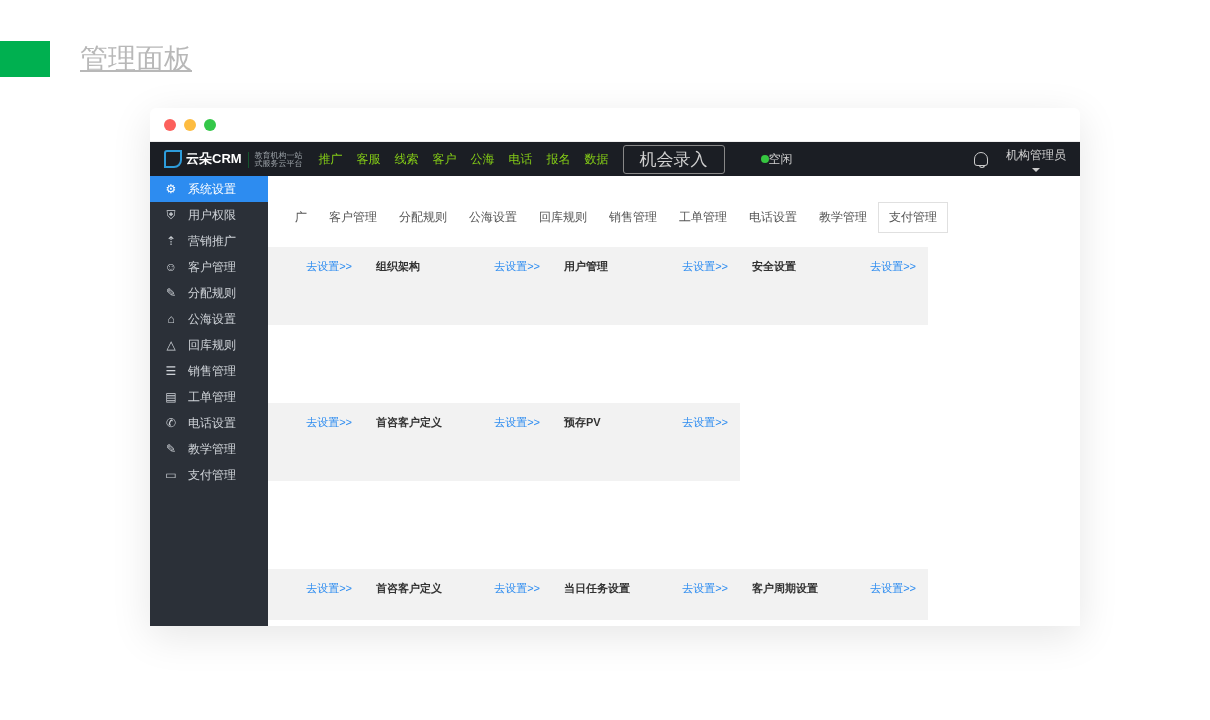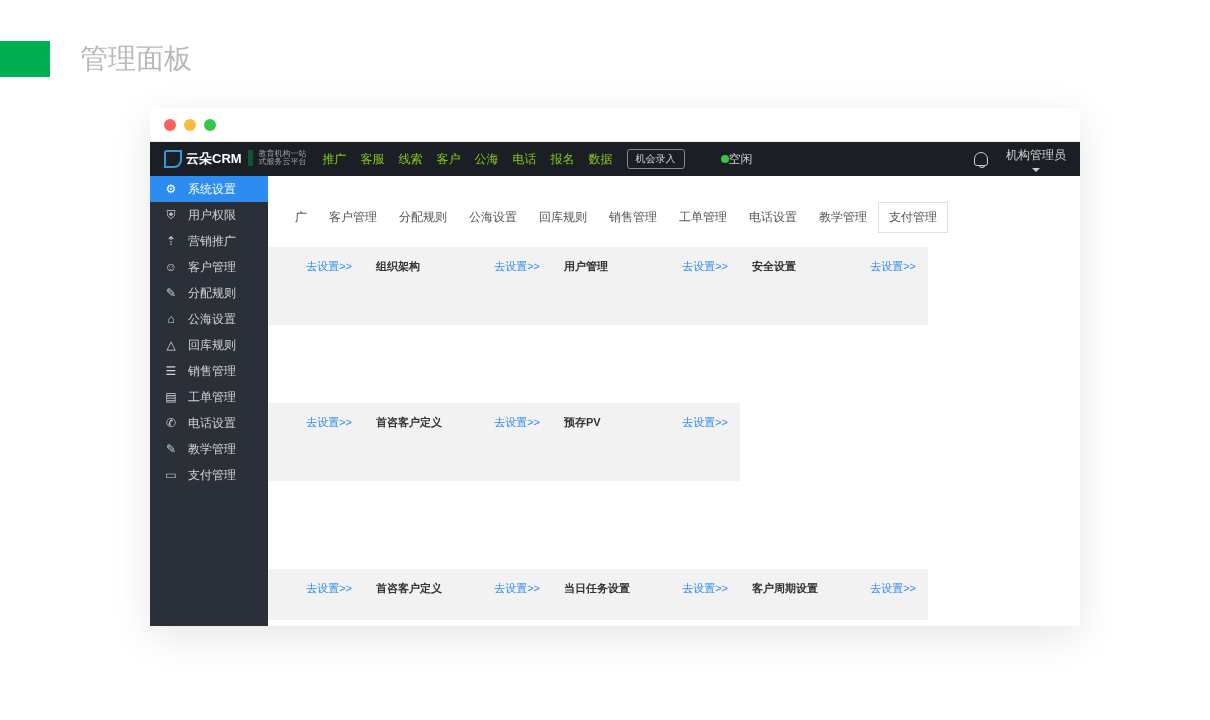--- a/index.html
+++ b/index.html
@@ -1,34 +1,34 @@
 <!DOCTYPE html>
 <html><head>
 <meta charset="utf-8">
 <style>
   * { box-sizing: border-box; margin: 0; padding: 0; }
   html, body { width: 1210px; height: 720px; background: #fff; font-family: -apple-system, "Helvetica Neue", Arial, "PingFang SC", "Microsoft YaHei", sans-serif; }
   .page-title-bar { display: flex; align-items: center; padding: 40px 0 30px 0; }
   .page-accent { width: 50px; height: 36px; background: #00B050; margin-right: 16px; }
   .page-title { font-size: 34px; font-weight: 700; color: #222; }
-  .page-subtitle { font-size: 28px; color: #b8b8b8; margin-left: 14px; font-weight: 400; }
+  .page-subtitle { font-size: 28px; color: #b8b8b8; margin-left: 14px; font-weight: 400; text-decoration: underline; }
 
   .window { position: relative; margin-left: 150px; width: 930px; background: #fff; box-shadow: 0 10px 40px rgba(0,0,0,0.10); border-radius: 6px 6px 0 0; }
   .win-chrome { height: 34px; display: flex; align-items: center; padding-left: 14px; border-bottom: 1px solid #eee; }
   .traffic-dot { width: 12px; height: 12px; border-radius: 50%; margin-right: 8px; }
   .td-red { background:#fc605c; } .td-yellow{background:#fdbc40;} .td-green{background:#34c749;}
 
   .topbar { height: 34px; background: #1b1e24; color:#d0d0d0; display:flex; align-items:center; font-size:12px; padding: 0 14px; }
-  .brand { display:flex; align-items:flex-start; margin-right:16px; }
+  .brand { display:flex; align-items:flex-end; margin-right:16px; }
   .brand-logo { width:18px; height:18px; border:2px solid #2d9cdb; border-radius: 3px 0 8px 0; margin-right:4px; position:relative;}
   .brand-text { color:#fff; font-weight:700; font-size:13px; }
-  .brand-sub { font-size:8px; color:#9aa0a6; line-height:1; margin-left:6px; border-left:5px solid #14532d; padding-left:6px;}
+  .brand-sub { font-size:8px; color:#9aa0a6; line-height:1; margin-left:6px; border-left:1px solid #14532d; padding-left:6px;}
   .topnav { display:flex; gap:14px; color:#84cc16;}
   .topnav span { cursor:pointer; }
-  .record-btn { margin-left:14px; border:1px solid #888; border-radius:3px; padding:2px 8px; font-size:10px; cursor:pointer;}
+  .record-btn { margin-left:14px; border:1px solid #888; border-radius:3px; padding:2px 16px; font-size:17px; cursor:pointer;}
   .status { margin-left: 36px; display:flex; align-items:center; }
   .status-dot{ width:8px; height:8px; border-radius:50%; background:#36c640; }
   .spacer{ flex:1; }
   .bell-icon{ width:14px; height:14px; border:1.5px solid #ccc; border-radius: 7px 7px 3px 3px; position:relative; margin-right:18px;}
   .bell-icon:after{content:"";position:absolute;bottom:-3px;left:4px;width:4px;height:2px;border:1px solid #ccc;border-top:none;border-radius:0 0 3px 3px;}
   .user-menu{ display:flex; align-items:center; gap:4px; cursor:pointer;flex-direction:column;}
   .chevron-down{ width:0;height:0;border-left:4px solid transparent;border-right:4px solid transparent;border-top:4px solid #ccc;}
 
   .body-row { display:flex; height: 450px; position:relative; }
   .sidebar { width:118px; background:#2b3038; color:#cfd3d8; font-size:12px; }

